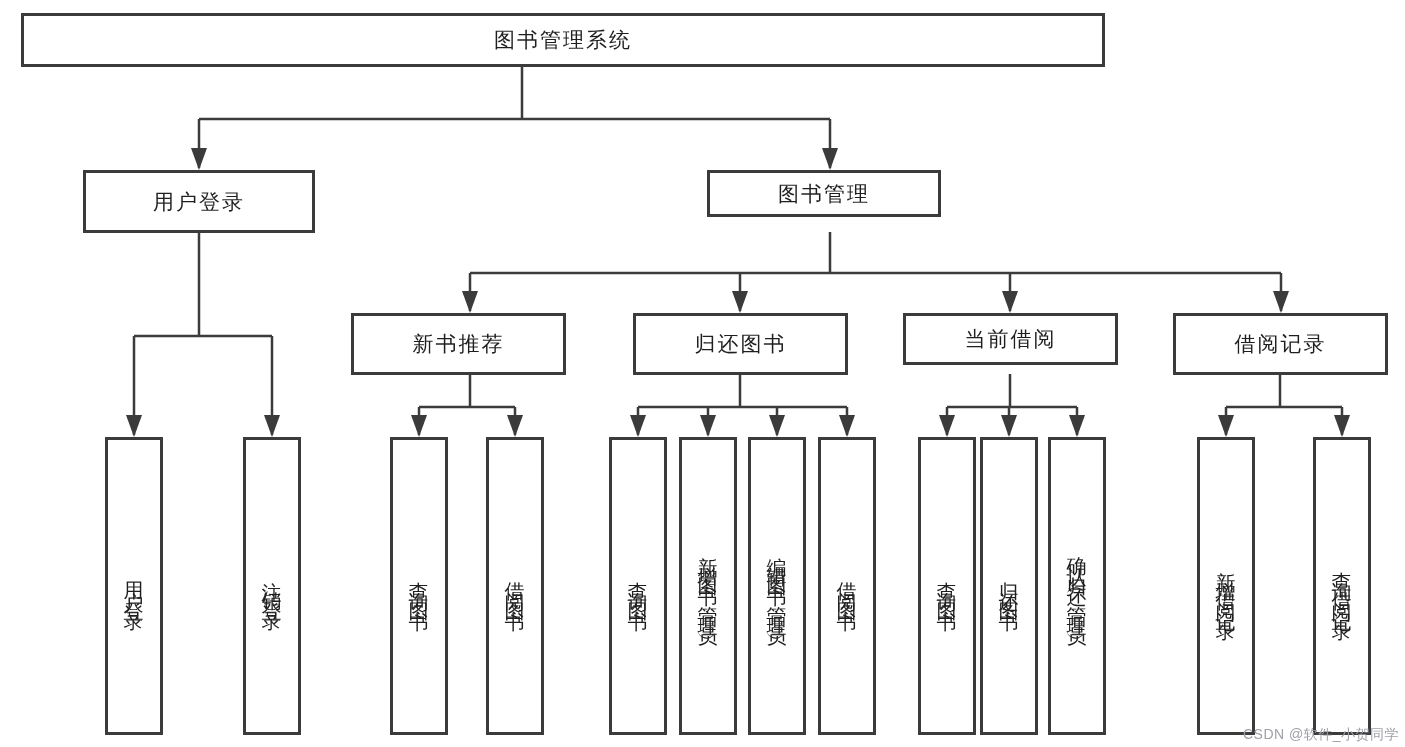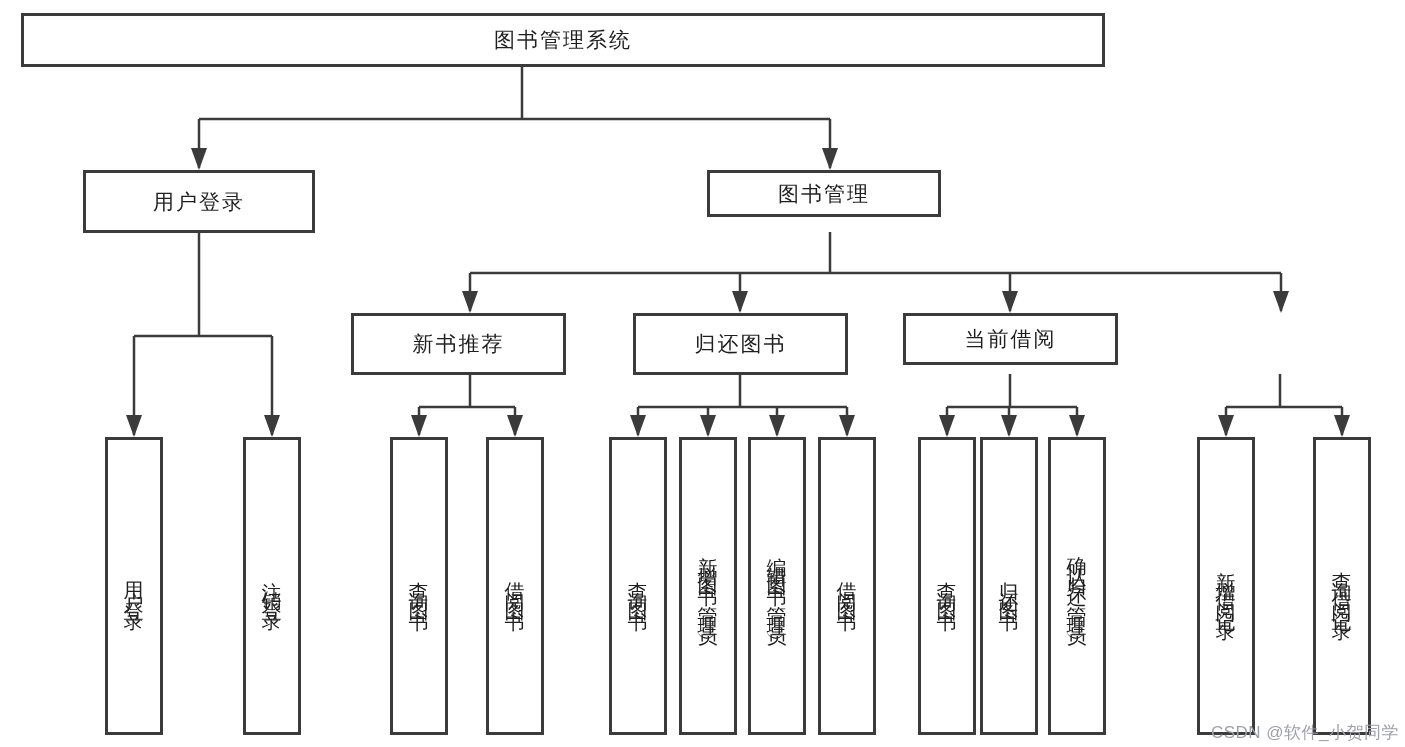--- a/index.html
+++ b/index.html
@@ -29,21 +29,21 @@
     writing-mode: vertical-rl;
     font-size: 20px;
     letter-spacing: 10px;
     line-height: 1;
     white-space: nowrap;
   }
   .watermark {
     position: absolute;
     right: 6px;
     bottom: 3px;
-    font-size: 17px;
+    font-size: 14px;
     letter-spacing: 0.5px;
     color: var(--watermark, #9fa0a8);
     z-index: 5;
     white-space: nowrap;
   }
 </style>
 </head>
 <body>
 
 <div class="canvas">
@@ -93,20 +93,23 @@
 
   <div class="box" style="left:351px;top:313px;width:215px;height:62px">
     <span class="h-label">新书推荐</span>
   </div>
   <div class="box" style="left:633px;top:313px;width:215px;height:62px">
     <span class="h-label">归还图书</span>
   </div>
   <div class="box" style="left:903px;top:313px;width:215px;height:52px">
     <span class="h-label">当前借阅</span>
   </div>
+  <div class="box" style="left:1173px;top:313px;width:215px;height:62px">
+    <span class="h-label">借阅记录</span>
+  </div>
 
   <div class="box" style="left:105px;top:437px;width:58px;height:298px">
     <span class="v-label">用户登录</span>
   </div>
   <div class="box" style="left:243px;top:437px;width:58px;height:298px">
     <span class="v-label">注销登录</span>
   </div>
 
   <div class="box" style="left:390px;top:437px;width:58px;height:298px">
     <span class="v-label">查询图书</span>

